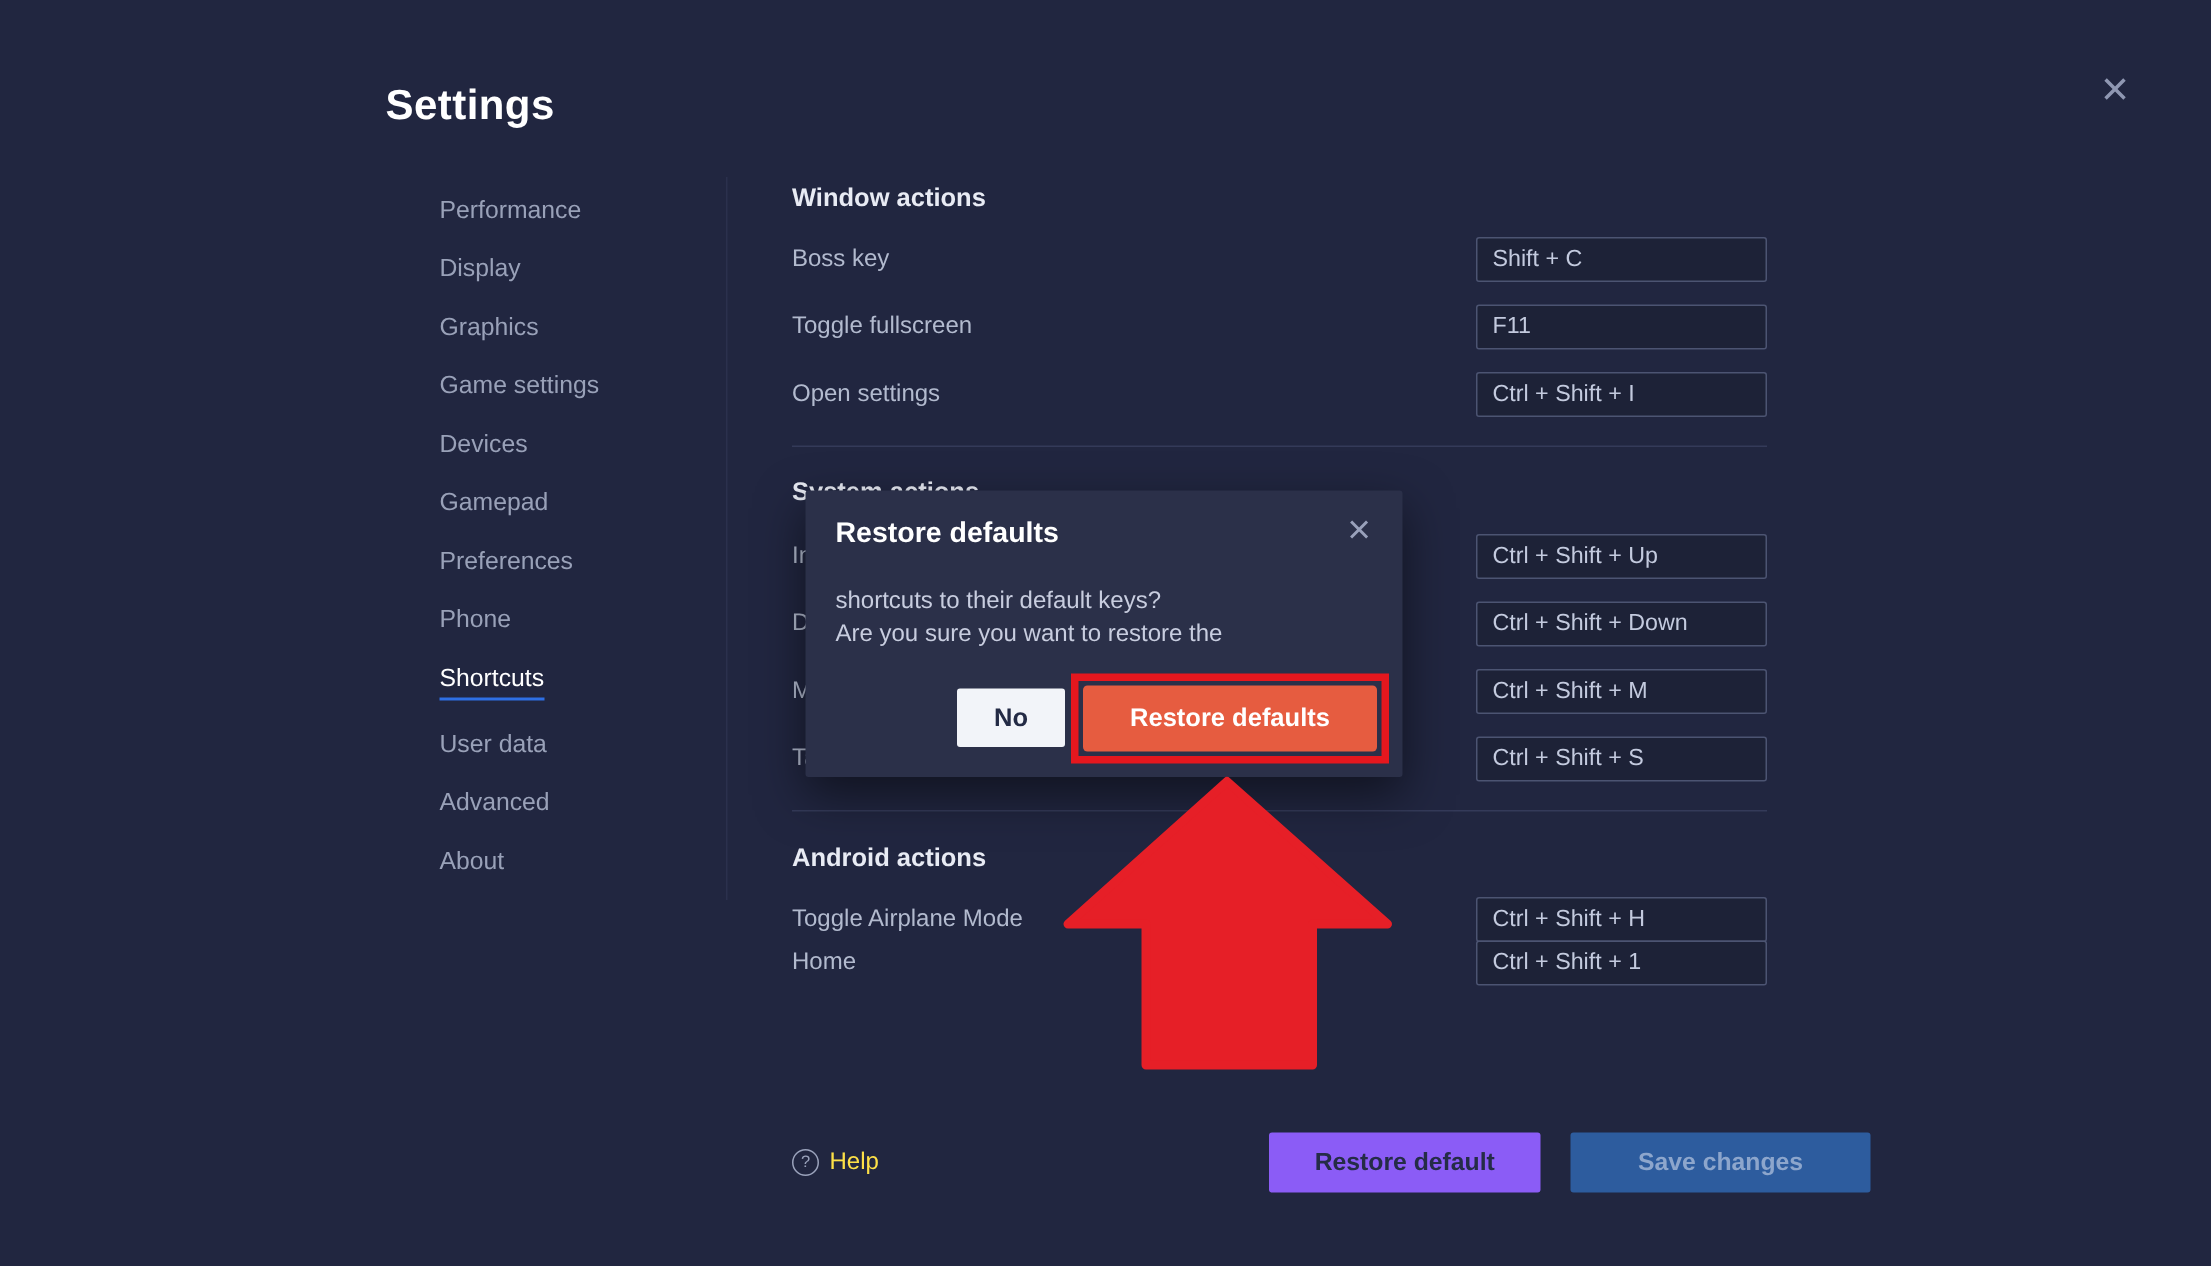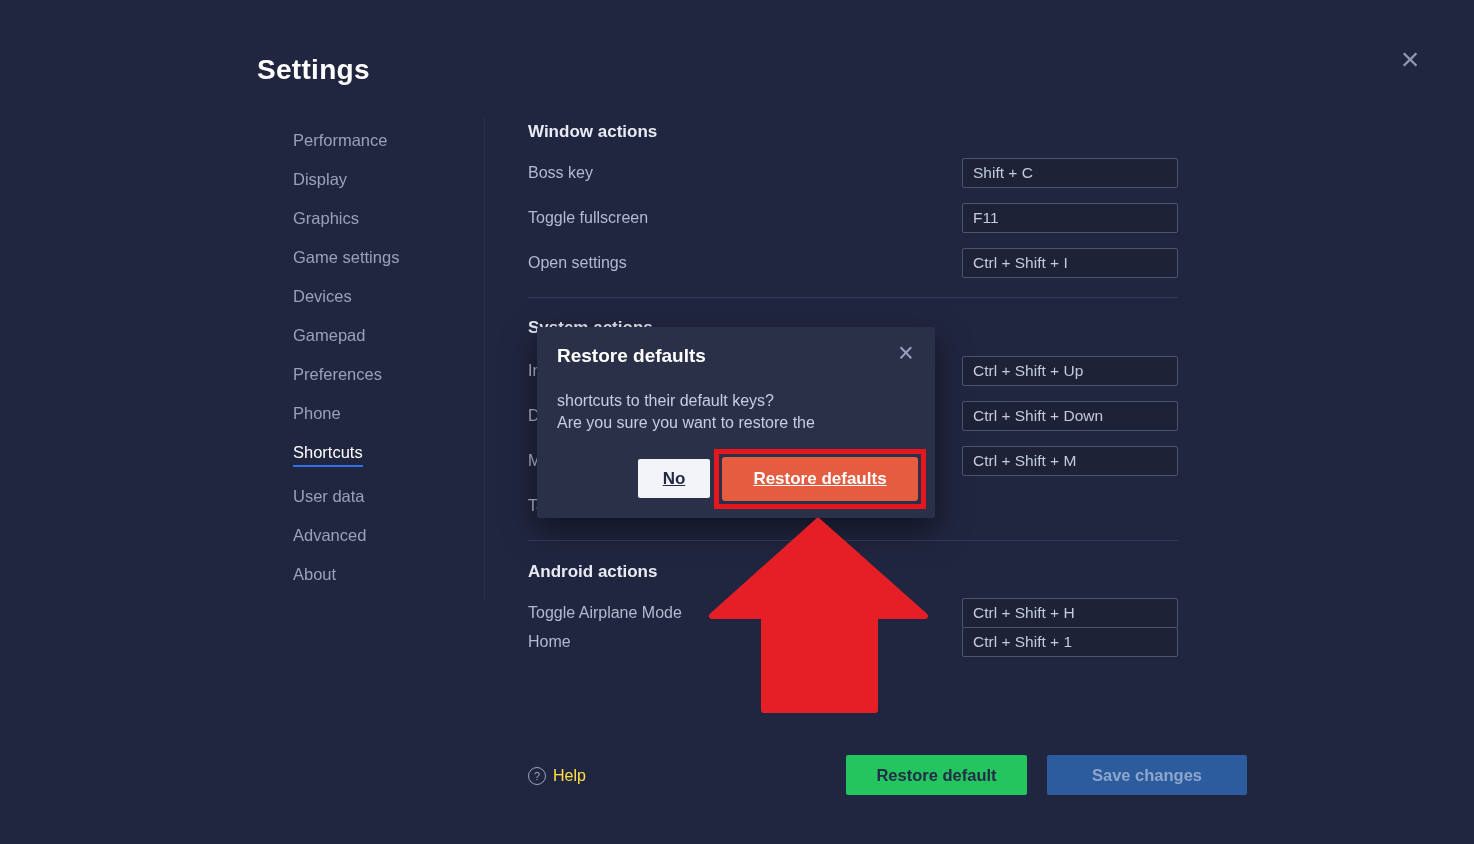--- a/index.html
+++ b/index.html
@@ -16,42 +16,42 @@
     font-size:32px;line-height:30px;text-align:center;color:#8f97b2;cursor:pointer;font-weight:300;}
   
   .sidebar{position:absolute;left:257px;top:130px;margin-left:36px;}
   .nav-item{width:max-content;font-size:16.5px;color:#99a1b8;margin-bottom:19px;line-height:20px;cursor:pointer;}
   .nav-item.active{color:#ffffff;border-bottom:2px solid #2e6fe4;padding-bottom:3px;}
   .vdivider{position:absolute;left:484px;top:118px;width:1px;height:482px;background:#2b304d;}
   
   .sec-header{position:absolute;left:528px;font-size:17px;font-weight:600;color:#e8ebf4;}
   .row{position:absolute;left:528px;width:650px;height:30px;}
   .row .rlabel{position:absolute;left:0;top:0;line-height:30px;font-size:16px;color:#b2bace;}
-  .shortcut-input{position:absolute;right:0;top:0;width:216px;height:30px;box-sizing:border-box;
+  .shortcut-input{position:absolute;right:0;top:0;width:194px;height:30px;box-sizing:border-box;
     background:#1d2237;border:1px solid #4c5472;border-radius:2px;
     line-height:28px;padding-left:10px;font-size:15.5px;color:#c3cade;cursor:text;}
   .hdivider{position:absolute;left:528px;width:650px;height:1px;background:#343a59;}
   
   .help{position:absolute;left:528px;top:766px;height:20px;cursor:pointer;}
   .help-circle{display:inline-block;width:16px;height:16px;border:1px solid #9aa2bb;border-radius:50%;
     color:#9aa2bb;font-size:11px;line-height:16px;text-align:center;vertical-align:middle;margin-right:7px;}
   .help-label{font-size:16px;color:#fde047;vertical-align:middle;}
   .btn{position:absolute;top:755px;height:40px;border:none;border-radius:2px;
     font-family:"Liberation Sans",sans-serif;font-size:16.5px;font-weight:700;cursor:pointer;}
-  .btn-restore{left:846px;width:181px;background:#22c55e;color:#252c47;}
+  .btn-restore{left:846px;width:181px;background:#8b5cf6;color:#252c47;}
   .btn-save{left:1047px;width:200px;background:#2d5c9e;color:#8da6cc;}
   
   .dialog{position:absolute;left:537px;top:327px;width:398px;height:191px;background:#2b3049;
     border-radius:2px;box-shadow:0 12px 32px rgba(0,0,0,.5);z-index:5;}
   .dialog-title{position:absolute;left:20px;top:18px;font-size:19px;font-weight:700;color:#ffffff;}
   .dialog-close{position:absolute;left:356px;top:14px;width:26px;height:26px;font-size:27px;line-height:25px;
     text-align:center;color:#99a1bb;cursor:pointer;font-weight:300;}
   .dialog-msg{position:absolute;left:20px;top:63px;font-size:16px;line-height:21.5px;color:#c8cddf;}
   .dbtn{position:absolute;border:none;border-radius:2px;font-family:"Liberation Sans",sans-serif;
-    font-weight:700;cursor:pointer;text-decoration:underline;}
+    font-weight:700;cursor:pointer;}
   .dbtn-no{left:101px;top:132px;width:72px;height:39px;background:#f2f4f9;color:#232a45;font-size:17px;}
   .dbtn-confirm{left:185px;top:130px;width:196px;height:44px;background:#e65c40;color:#ffffff;font-size:17px;border-radius:3px;}
   
   .annotation-box{position:absolute;left:714px;top:449px;width:212px;height:60px;box-sizing:border-box;
     border:5px solid #e5171e;z-index:6;pointer-events:none;}
   .annotation-arrow{position:absolute;left:0;top:0;width:1474px;height:844px;z-index:7;pointer-events:none;}
 </style>
 </head>
 <body>
 
@@ -99,20 +99,21 @@
   <div class="row" style="top:401px">
     <span class="rlabel">Decrease volume</span>
     <div class="shortcut-input">Ctrl + Shift + Down</div>
   </div>
   <div class="row" style="top:446px">
     <span class="rlabel">Mute</span>
     <div class="shortcut-input">Ctrl + Shift + M</div>
   </div>
   <div class="row" style="top:491px">
     <span class="rlabel">Take screenshot</span>
+    <div class="shortcut-input">Ctrl + Shift + S</div>
   </div>
   <div class="hdivider" style="top:540px"></div>
 
   <div class="sec-header" style="top:562px">Android actions</div>
   <div class="row" style="top:598px">
     <span class="rlabel">Toggle Airplane Mode</span>
     <div class="shortcut-input">Ctrl + Shift + H</div>
   </div>
   <div class="row" style="top:627px">
     <span class="rlabel">Home</span>

